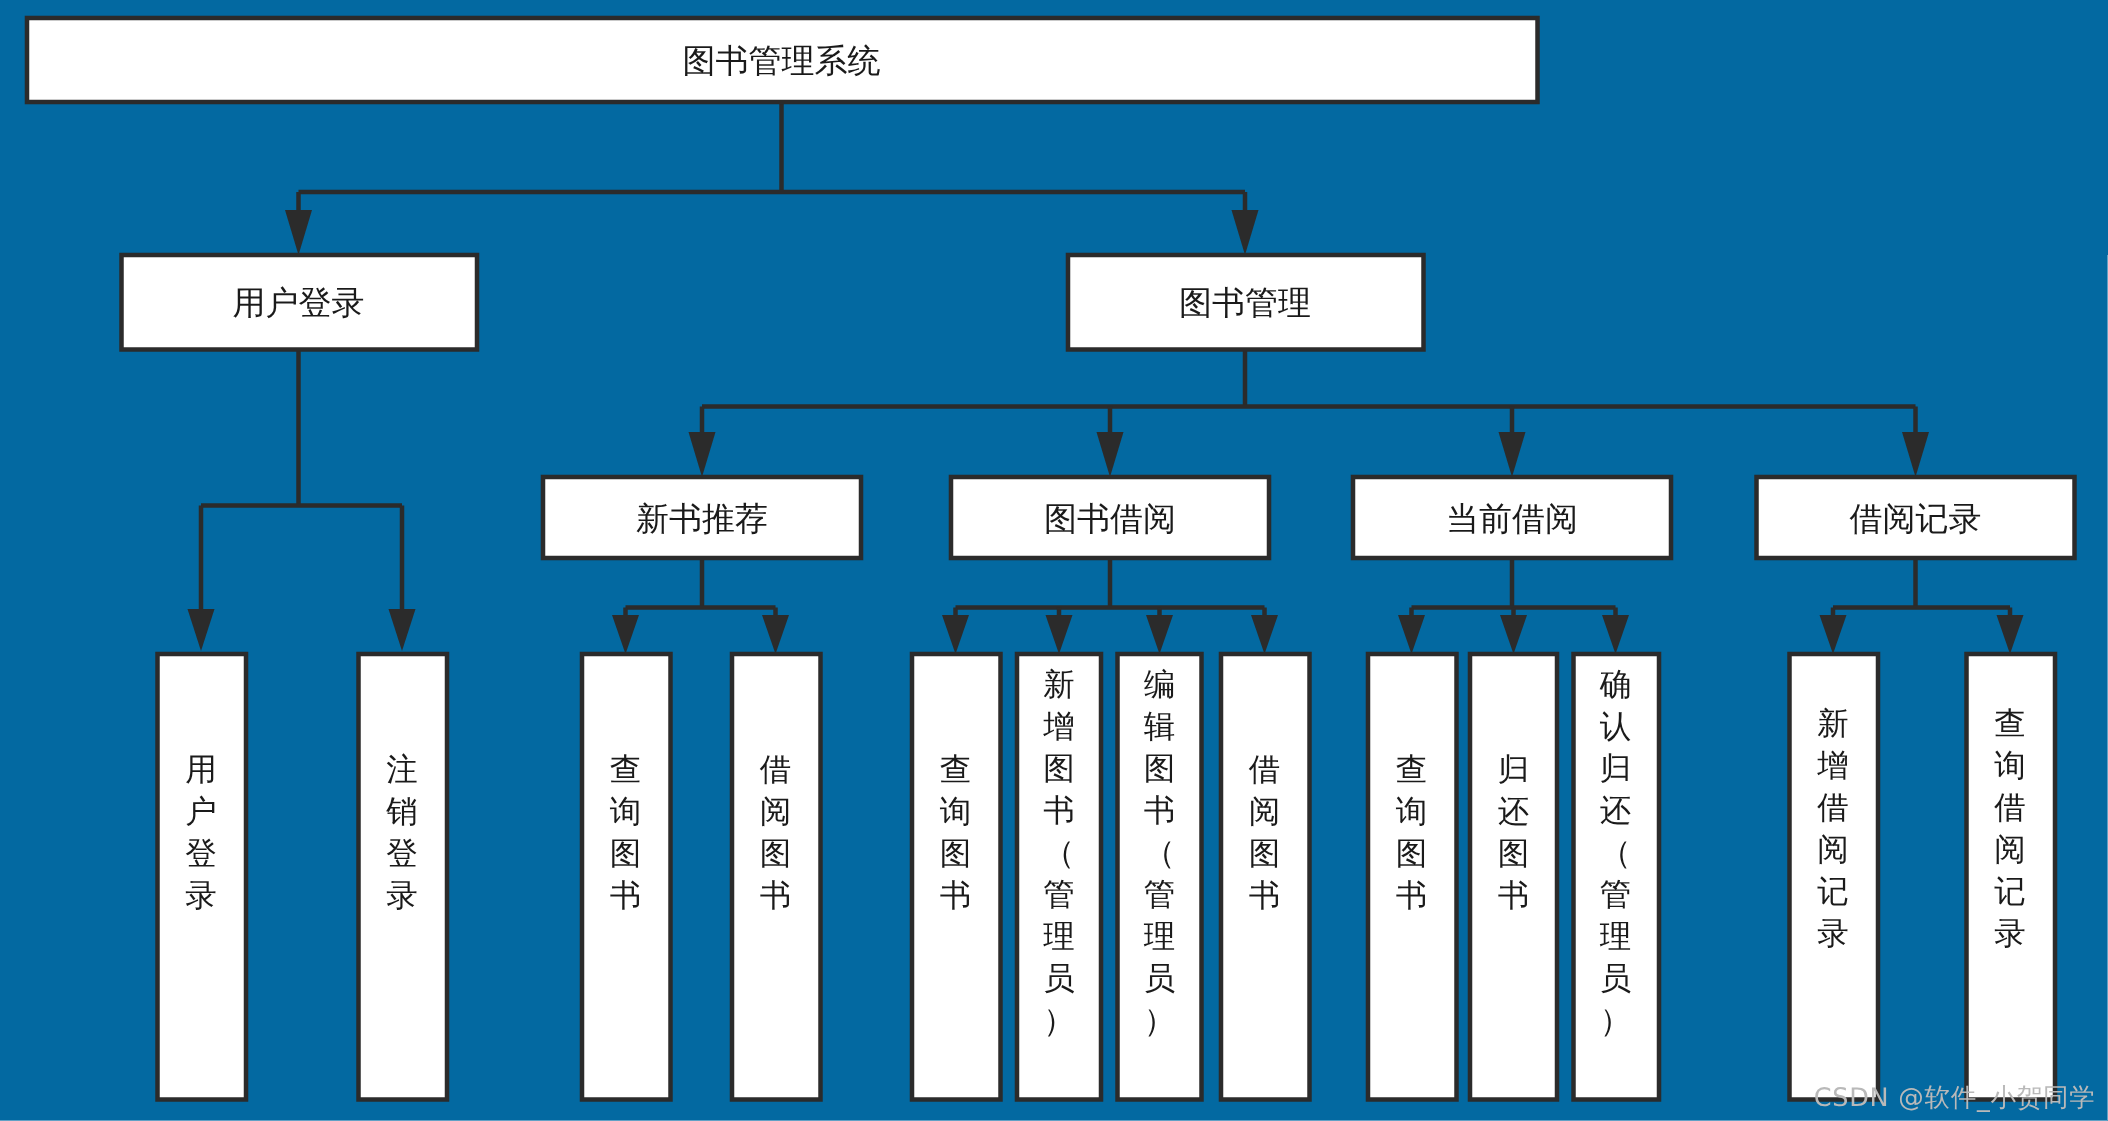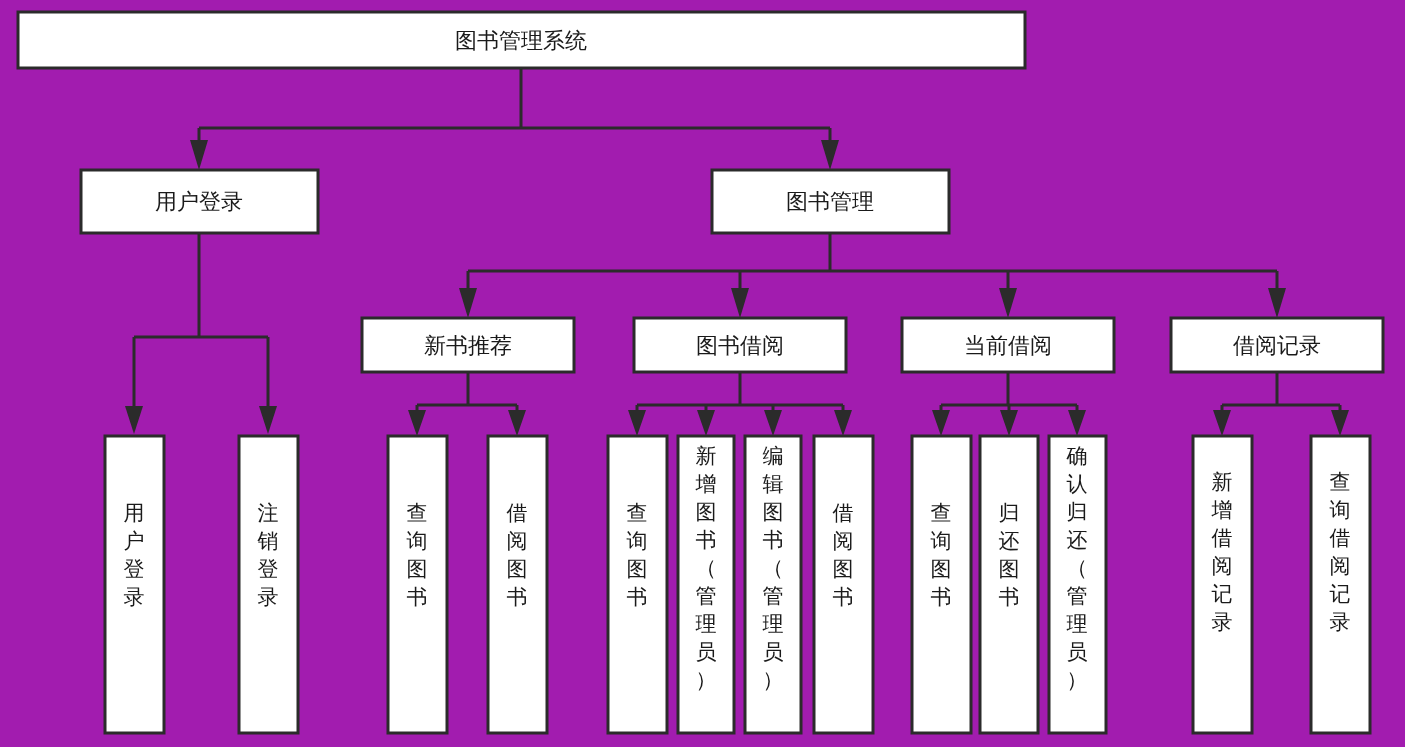--- a/index.html
+++ b/index.html
@@ -10,21 +10,21 @@
   body {
     width: 1405px;
     height: 747px;
     font-family: "DejaVu Sans", "Liberation Sans", sans-serif;
     overflow: hidden;
   }
   #diagram-root {
     position: relative;
     width: 1405px;
     height: 747px;
-    background: #a21caf;
+    background: #0369a1;
   }
   svg#flow {
     position: absolute;
     left: 0;
     top: 0;
     width: 1405px;
     height: 747px;
   }
   .node-box {
     fill: #ffffff;
@@ -221,13 +221,14 @@
       <rect class="node-box" x="1193" y="436" width="59" height="297"></rect>
       <text class="node-label-vert" x="1222" y="489"><tspan x="1222" y="489">新</tspan><tspan x="1222" y="517">增</tspan><tspan x="1222" y="545">借</tspan><tspan x="1222" y="573">阅</tspan><tspan x="1222" y="601">记</tspan><tspan x="1222" y="629">录</tspan></text>
     </g>
     <g>
       <rect class="node-box" x="1311" y="436" width="59" height="297"></rect>
       <text class="node-label-vert" x="1340" y="489"><tspan x="1340" y="489">查</tspan><tspan x="1340" y="517">询</tspan><tspan x="1340" y="545">借</tspan><tspan x="1340" y="573">阅</tspan><tspan x="1340" y="601">记</tspan><tspan x="1340" y="629">录</tspan></text>
     </g>
 
   </svg>
 
+  <div class="watermark">CSDN @软件_小贺同学</div>
 </div>
 
 </body></html>

